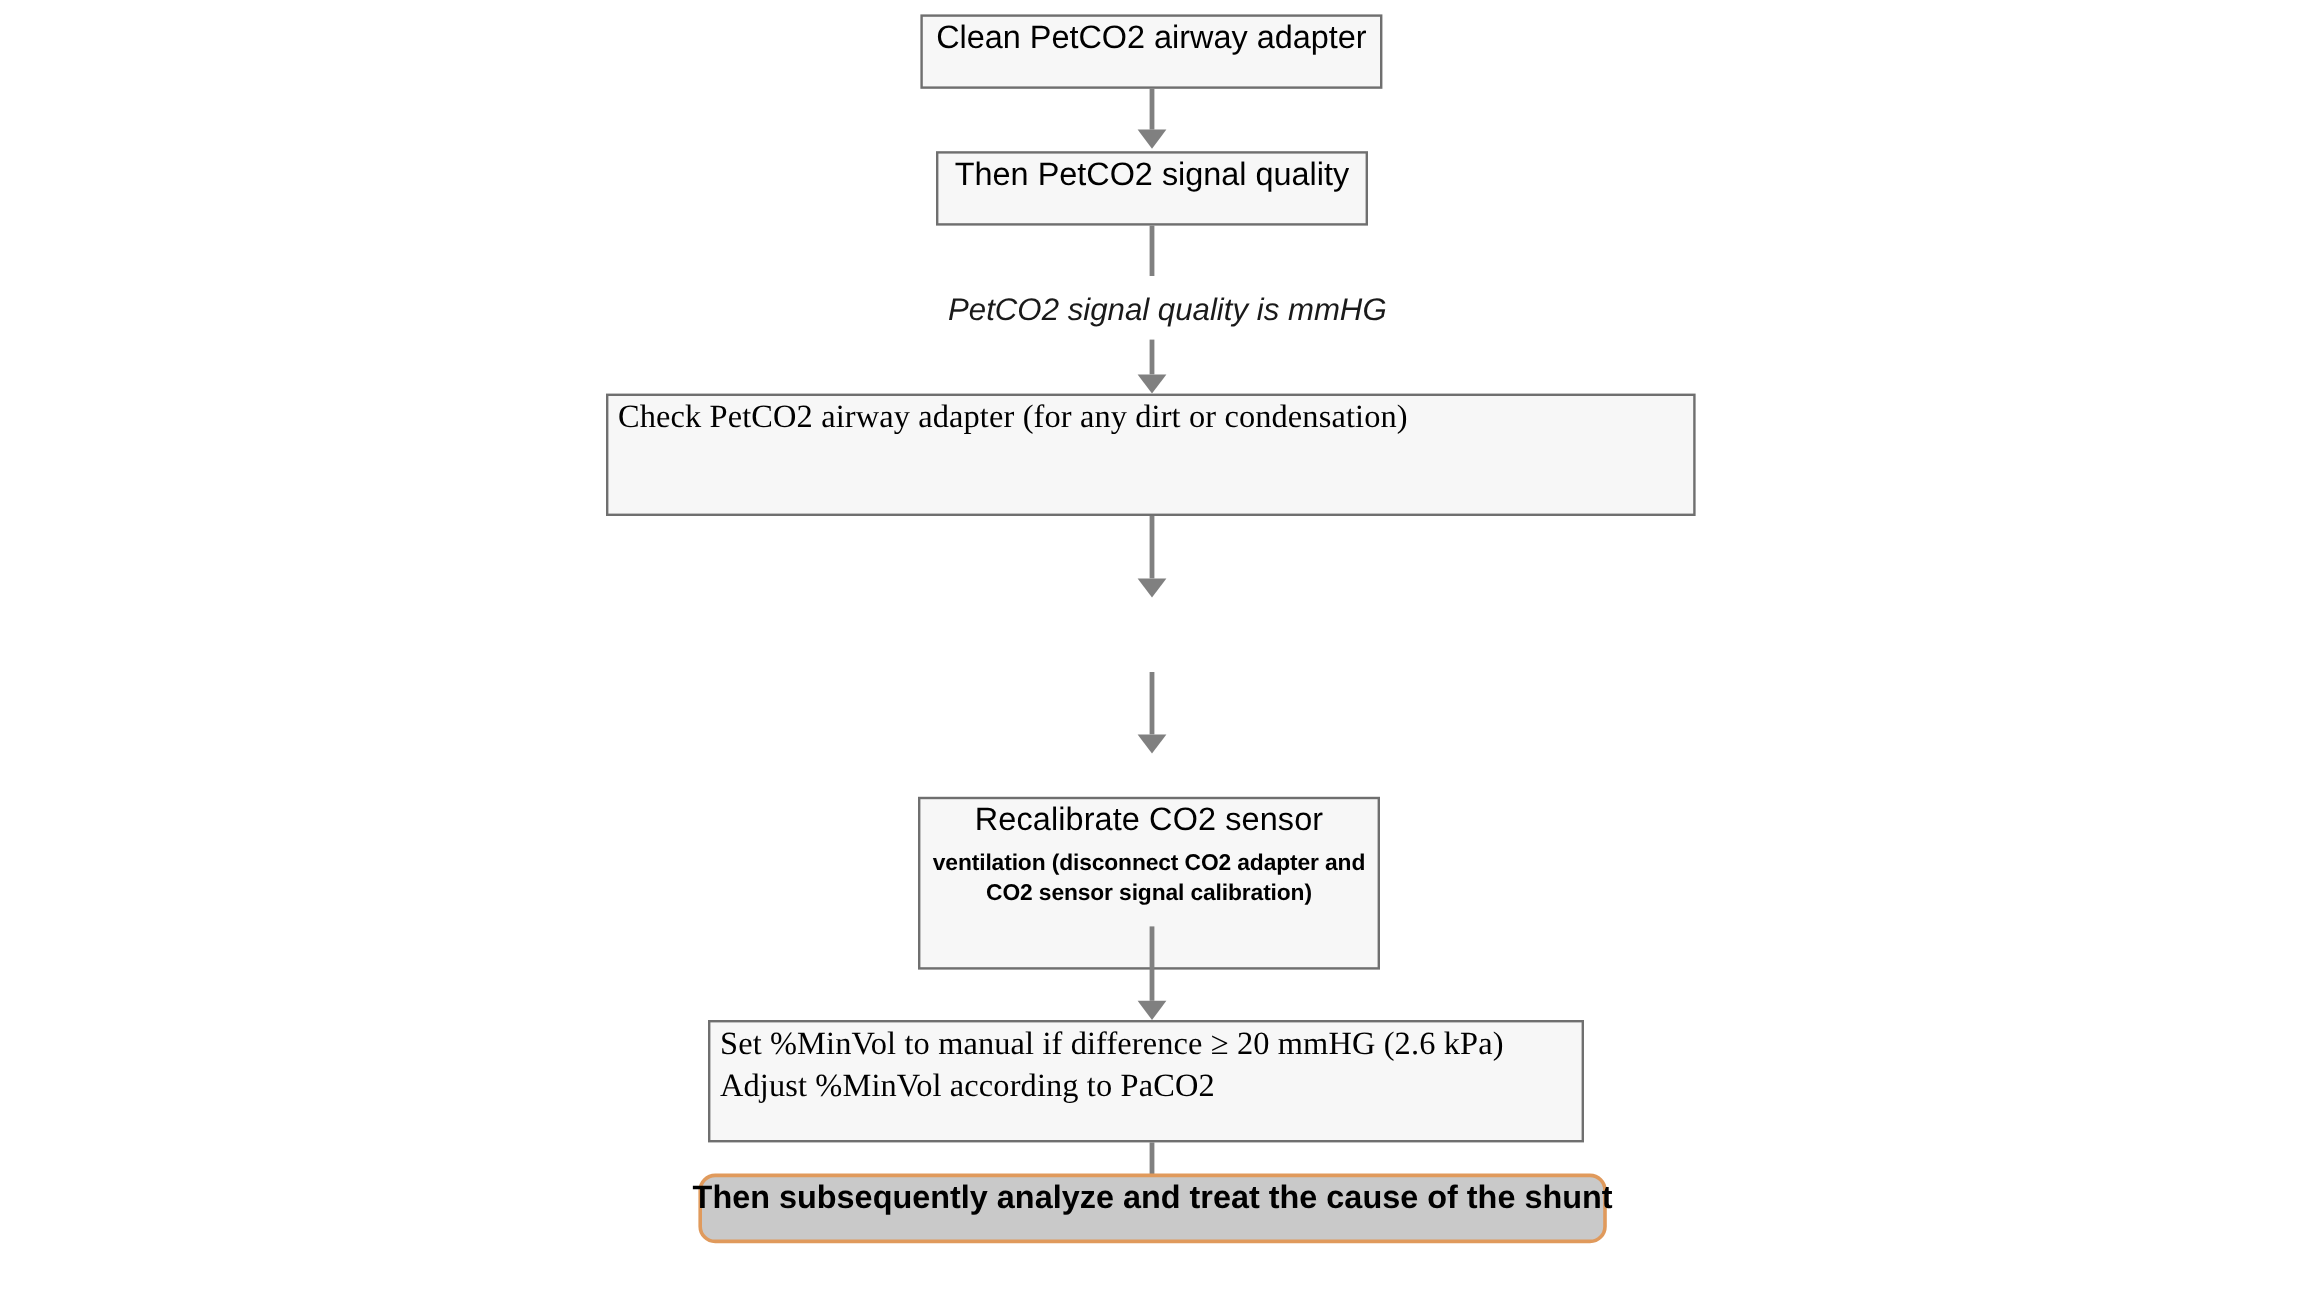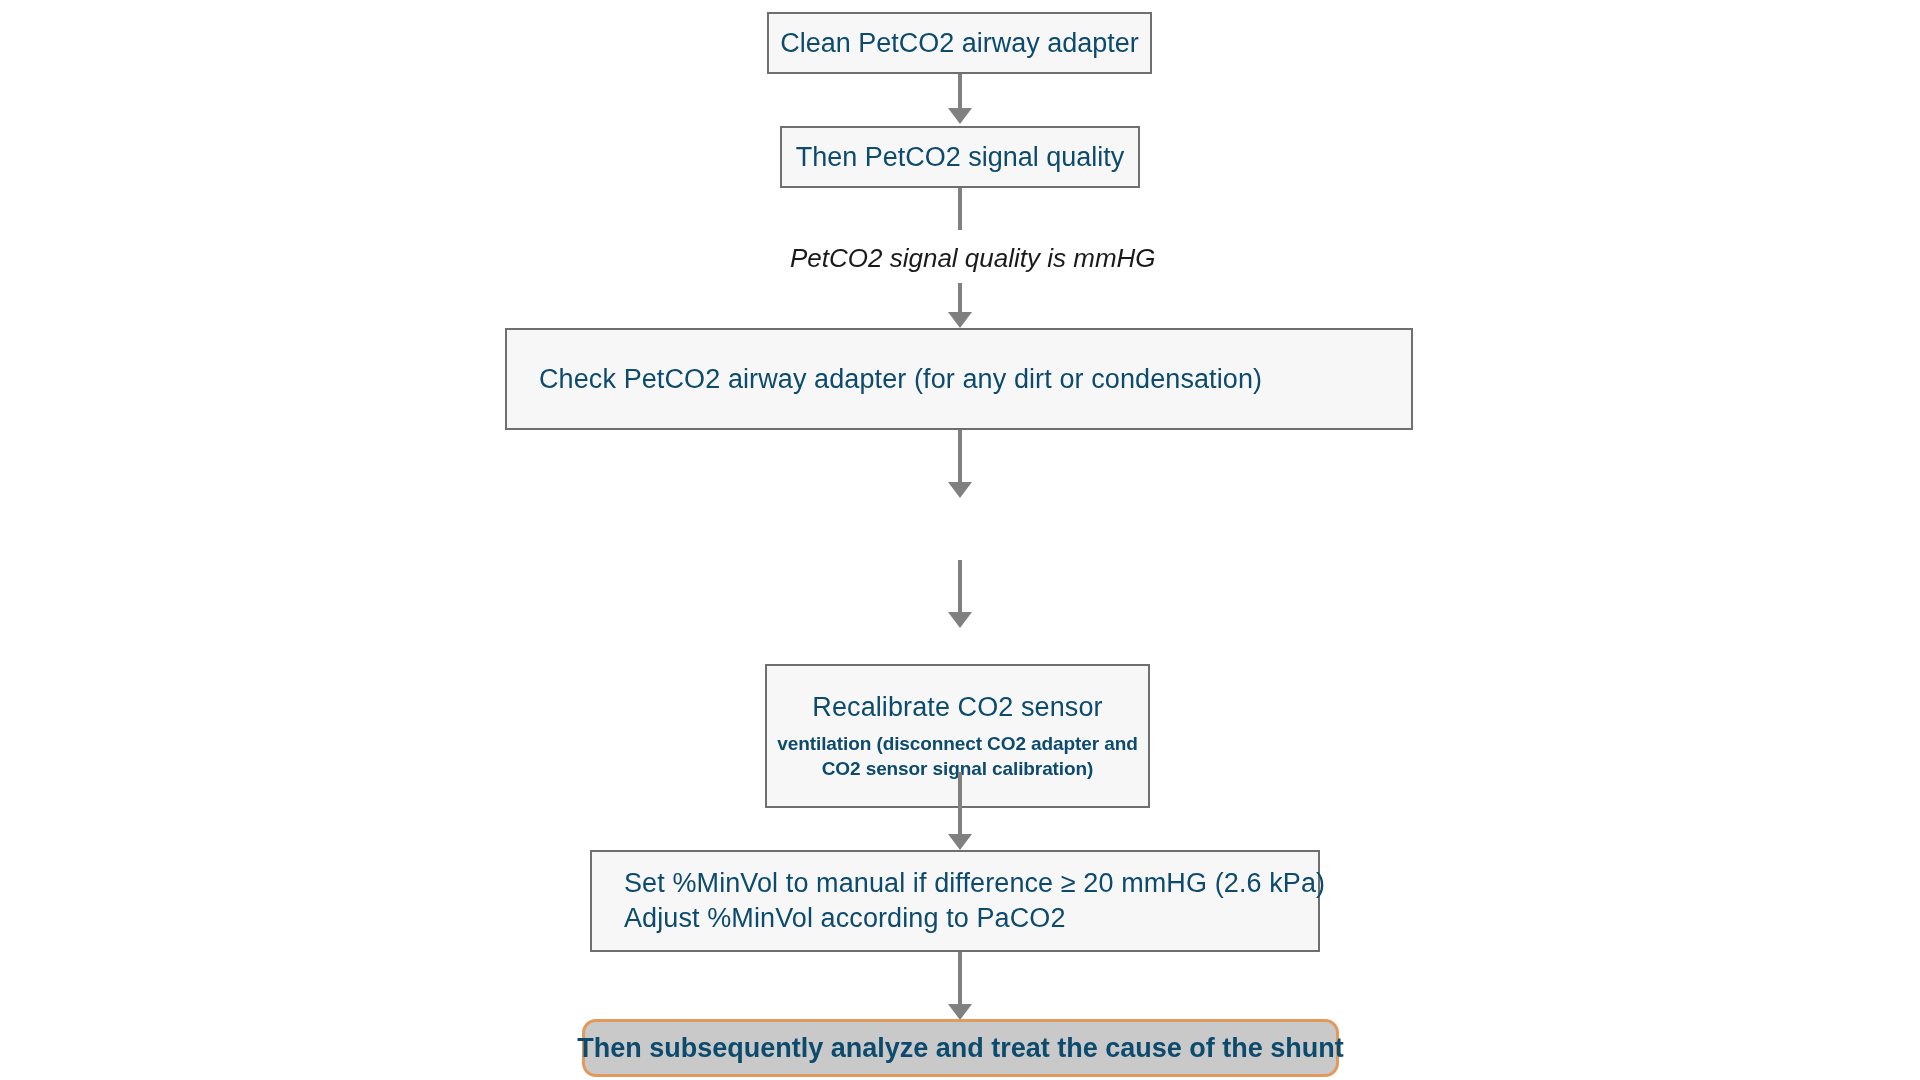--- a/index.html
+++ b/index.html
@@ -23,37 +23,37 @@
 
   
   .node {
     position: absolute;
     box-sizing: border-box;
     background: #f7f7f7;
     border: 2px solid #6f6f6f;
     display: flex;
     flex-direction: column;
     align-items: center;
-    justify-content: center;
-    color: #0c4a6e;
+    color: #000000;
     text-align: center;
     line-height: 1.28;
   }
   .node .line {
     display: block;
     white-space: nowrap;
   }
 
   
   .node.align-left {
     align-items: flex-start;
     text-align: left;
   }
   .node.align-left .line {
-    padding-left: 32px;
+    padding-left: 8px;
+    font-family: Liberation Serif, serif;
   }
 
   .node .title {
     font-size: 27px;
     letter-spacing: 0.1px;
   }
   .node .sub {
     font-size: 19px;
     font-weight: 600;
     letter-spacing: -0.1px;
@@ -162,17 +162,17 @@
   <div class="node align-left" style="left:590px; top:850px; width:730px; height:102px;">
     <span class="line title">Set %MinVol to manual if difference ≥ 20 mmHG (2.6 kPa)</span>
     <span class="line title">Adjust %MinVol according to PaCO2</span>
   </div>
 
   <div class="connector" style="left:945px; top:952px; width:30px; height:68px;">
     <div class="stem" style="height:52px;"></div>
     <div class="head"></div>
   </div>
 
-  <div class="node highlight" style="left:582px; top:1019px; width:757px; height:58px;">
+  <div class="node highlight" style="left:582px; top:978px; width:757px; height:58px;">
     <span class="line">Then subsequently analyze and treat the cause of the shunt</span>
   </div>
 
 </div>
 
 </body></html>

